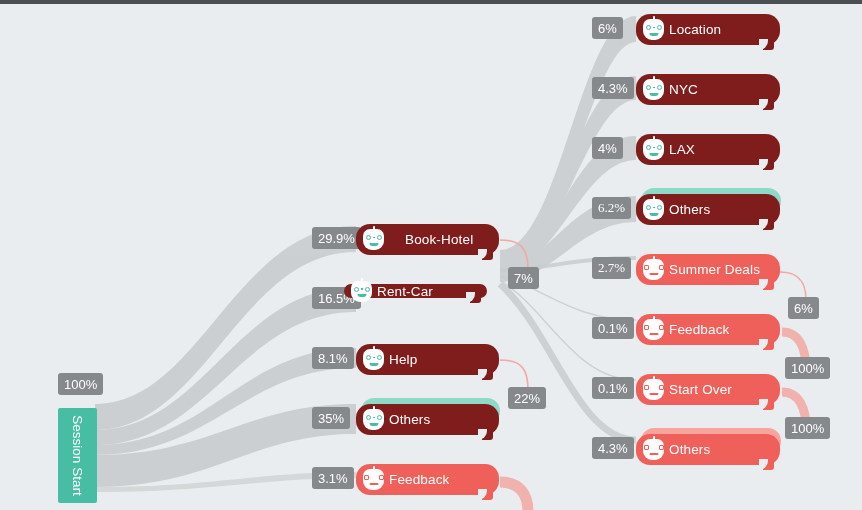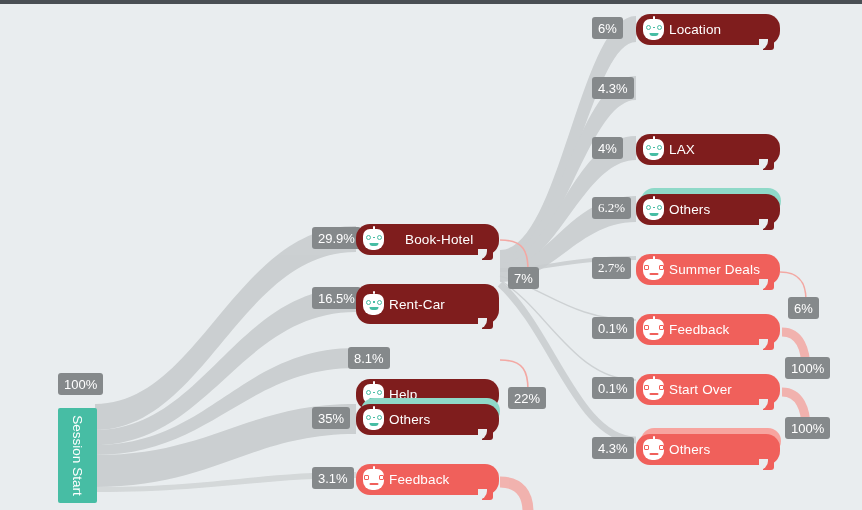--- a/index.html
+++ b/index.html
@@ -217,35 +217,35 @@
           <span class="bridge"></span>
           <span class="eye"></span>
         </span>
       <span class="mouth"></span>
     </span>
     <span class="node-label">Book-Hotel</span>
     <span class="notch"></span>
   </div>
 
   <div class="badge" style="left:312px; top:287px;">16.5%</div>
-  <div class="node green" style="left:356px; top:284px; width:143px; height:40px;">
+  <div class="node green" style="left:344px; top:284px; width:143px; height:14px;">
     <span class="bot smile">
       <span class="eyes">
           <span class="eye"></span>
           <span class="bridge"></span>
           <span class="eye"></span>
         </span>
       <span class="mouth"></span>
     </span>
     <span class="node-label">Rent-Car</span>
     <span class="notch"></span>
   </div>
 
-  <div class="badge" style="left:312px; top:347px;margin-left:36px;">8.1%</div>
-  <div class="node green" style="left:356px; top:344px; width:143px; height:31px;margin-top:35px;">
+  <div class="badge" style="left:312px; top:347px;">8.1%</div>
+  <div class="node green" style="left:356px; top:344px; width:143px; height:31px;">
     <span class="bot smile">
       <span class="eyes">
           <span class="eye"></span>
           <span class="bridge"></span>
           <span class="eye"></span>
         </span>
       <span class="mouth"></span>
     </span>
     <span class="node-label">Help</span>
     <span class="notch"></span>
@@ -288,20 +288,32 @@
           <span class="bridge"></span>
           <span class="eye"></span>
         </span>
       <span class="mouth"></span>
     </span>
     <span class="node-label">Location</span>
     <span class="notch"></span>
   </div>
 
   <div class="badge" style="left:592px; top:77px;">4.3%</div>
+  <div class="node green" style="left:636px; top:74px; width:144px; height:31px;">
+    <span class="bot smile">
+      <span class="eyes">
+          <span class="eye"></span>
+          <span class="bridge"></span>
+          <span class="eye"></span>
+        </span>
+      <span class="mouth"></span>
+    </span>
+    <span class="node-label">NYC</span>
+    <span class="notch"></span>
+  </div>
 
   <div class="badge" style="left:592px; top:137px;">4%</div>
   <div class="node green" style="left:636px; top:134px; width:144px; height:31px;">
     <span class="bot smile">
       <span class="eyes">
           <span class="eye"></span>
           <span class="bridge"></span>
           <span class="eye"></span>
         </span>
       <span class="mouth"></span>

